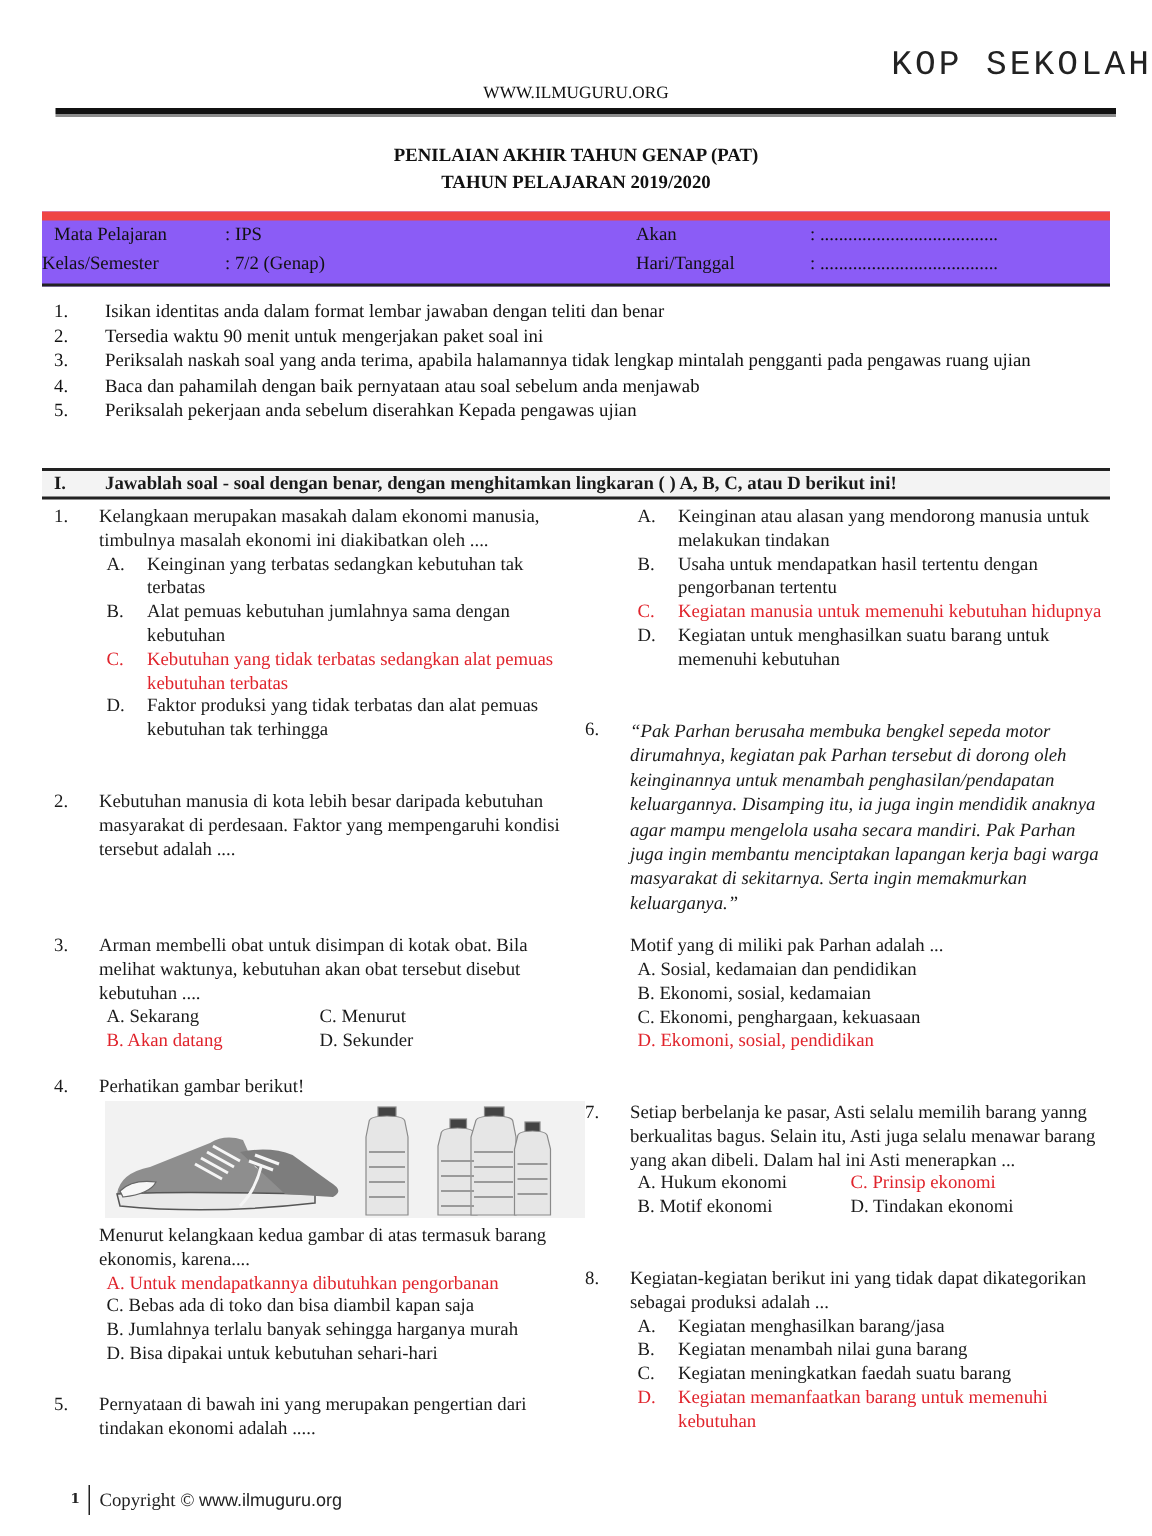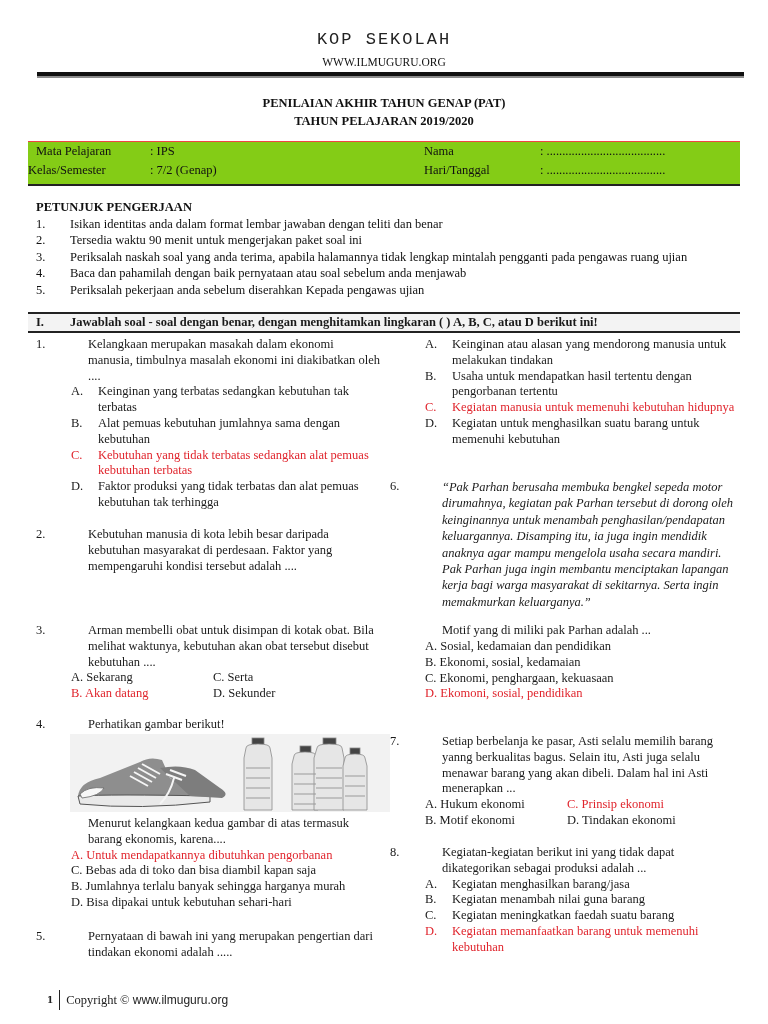--- a/index.html
+++ b/index.html
@@ -1,33 +1,33 @@
 <!DOCTYPE html>
 <html><head>
 <meta charset="utf-8">
 <style>
   html, body { margin:0; padding:0; }
   body { width:768px; height:1024px; background:#ffffff; position:relative; overflow:hidden; color:#1a1a1a; font-family:"Liberation Serif","DejaVu Serif",serif; }
   .abs { position:absolute; }
-  .kop-title { left:0; width:768px; top:30px; text-align:center; font-family:"Liberation Mono","DejaVu Sans Mono",monospace; font-size:17px; letter-spacing:2px; color:#222; }
+  .kop-title { left:0; width:768px; top:30px; text-align:right; font-family:"Liberation Mono","DejaVu Sans Mono",monospace; font-size:23px; letter-spacing:2px; color:#222; }
   .kop-url { left:0; width:768px; top:56px; text-align:center; font-size:11.5px; color:#111; }
   .exam-title { left:0; width:768px; top:94px; text-align:center; font-weight:bold; font-size:12.5px; line-height:18px; color:#111; }
-  .info-box { left:28px; width:712px; top:141px; height:42px; background:#84cc16; border-top:1px solid #ef4444; border-bottom:2px solid #222; }
+  .info-box { left:28px; width:712px; top:141px; height:42px; background:#8b5cf6; border-top:6px solid #ef4444; border-bottom:2px solid #222; }
   .info-cell { font-size:12.5px; color:#111; }
   .petunjuk { left:36px; width:700px; top:199px; font-size:12.5px; line-height:16.6px; color:#111; }
   .petunjuk h3 { margin:0; font-size:12.5px; font-weight:bold; }
   .petunjuk .row { display:flex; }
   .petunjuk .num { width:34px; flex:none; }
   .section-bar { left:28px; width:712px; top:312px; height:17px; background:#f3f3f3; border-top:2px solid #222; border-bottom:2px solid #222; font-size:12.5px; font-weight:bold; line-height:17px; }
   .section-bar .num { position:absolute; left:8px; }
   .section-bar .txt { position:absolute; left:42px; }
   .col { font-size:12.5px; line-height:15.8px; color:#1a1a1a; }
   .q { position:absolute; }
   .q .qn { position:absolute; left:0; top:0; }
-  .q .qt { margin-left:52px; }
+  .q .qt { margin-left:30px; }
   .opt { display:flex; margin-left:35px; }
   .opt .ol { width:27px; flex:none; }
   .red { color:#e0242c; }
   .grid2 { margin-left:35px; display:grid; grid-template-columns:142px 1fr; }
   .italic { font-style:italic; }
   .img-box { left:70px; width:320px; height:78px; top:734px; background:#efefef; overflow:hidden; }
   .footer { left:47px; top:990px; font-size:12.5px; color:#222; display:flex; align-items:center; }
   .footer .pg { font-family:"DejaVu Serif",serif; font-weight:bold; font-size:9px; margin-right:6px; }
   .footer .bar { width:1px; height:20px; background:#222; margin-right:6px; }
   .footer .copy { font-family:"Liberation Serif",serif; }
@@ -44,28 +44,27 @@
 <div class="abs exam-title">
   <div>PENILAIAN AKHIR TAHUN GENAP (PAT)</div>
   <div>TAHUN PELAJARAN 2019/2020</div>
 </div>
 
 <div class="abs info-box">
   <span class="abs info-cell" style="left:8px;top:2px;">Mata Pelajaran</span>
   <span class="abs info-cell" style="left:122px;top:2px;">: IPS</span>
   <span class="abs info-cell" style="left:0;top:21px;">Kelas/Semester</span>
   <span class="abs info-cell" style="left:122px;top:21px;">: 7/2 (Genap)</span>
-  <span class="abs info-cell" style="left:396px;top:2px;">Nama</span>
+  <span class="abs info-cell" style="left:396px;top:2px;">Akan</span>
   <span class="abs info-cell" style="left:512px;top:2px;">: ......................................</span>
   <span class="abs info-cell" style="left:396px;top:21px;">Hari/Tanggal</span>
   <span class="abs info-cell" style="left:512px;top:21px;">: ......................................</span>
 </div>
 
 <div class="abs petunjuk">
-  <h3>PETUNJUK PENGERJAAN</h3>
   <div class="row">
       <span class="num">1.</span>
       <span>Isikan identitas anda dalam format lembar jawaban dengan teliti dan benar</span>
     </div>
   <div class="row">
       <span class="num">2.</span>
       <span>Tersedia waktu 90 menit untuk mengerjakan paket soal ini</span>
     </div>
   <div class="row">
       <span class="num">3.</span>
@@ -112,21 +111,21 @@
   <div class="q" style="left:36px;top:527px;width:345px;">
     <span class="qn">2.</span>
     <div class="qt">Kebutuhan manusia di kota lebih besar daripada kebutuhan masyarakat di perdesaan. Faktor yang mempengaruhi kondisi tersebut adalah ....</div>
   </div>
 
   <div class="q" style="left:36px;top:623px;width:345px;">
     <span class="qn">3.</span>
     <div class="qt">Arman membelli obat untuk disimpan di kotak obat. Bila melihat waktunya, kebutuhan akan obat tersebut disebut kebutuhan ....</div>
     <div class="grid2">
       <span>A. Sekarang</span>
-      <span>C. Serta</span>
+      <span>C. Menurut</span>
       <span class="red">B. Akan datang</span>
       <span>D. Sekunder</span>
     </div>
   </div>
 
   <div class="q" style="left:36px;top:717px;width:345px;">
     <span class="qn">4.</span>
     <div class="qt">Perhatikan gambar berikut!</div>
   </div>
 

